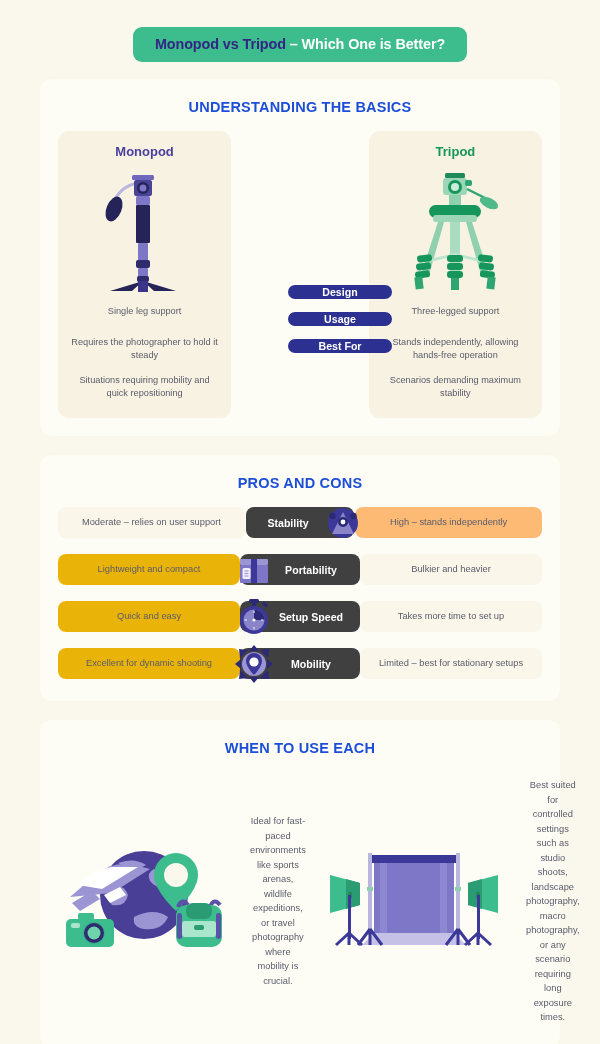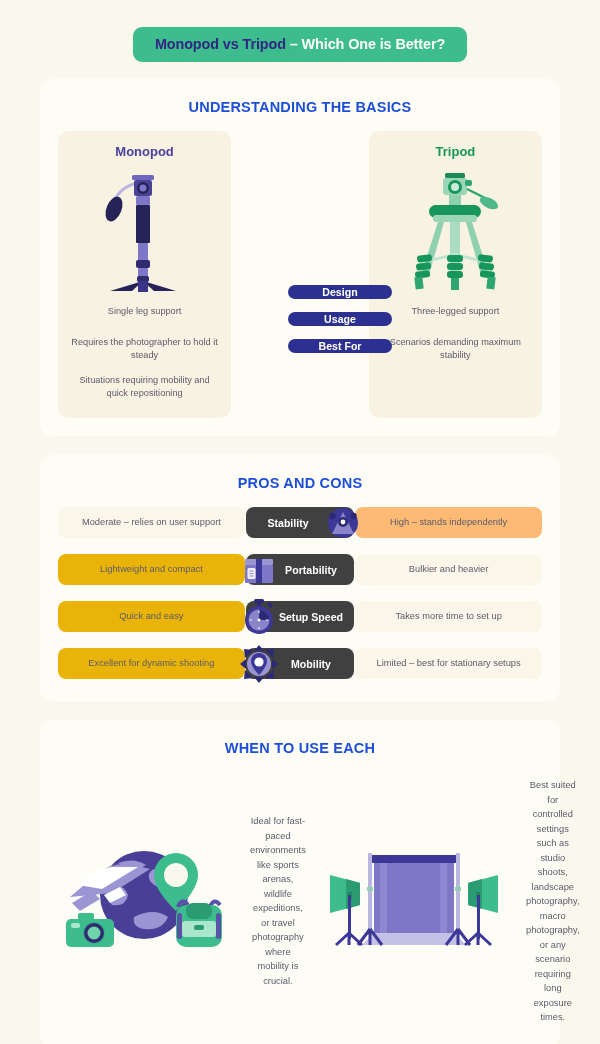--- a/index.html
+++ b/index.html
@@ -75,21 +75,21 @@
   .pc-right{width:202px;border-radius:8px;}
   .bg-cream{background:#FAF6E9;}
   .bg-lav{background:#eab308;}
   .bg-green{background:#fdba74;}
   .pc-mid{width:120px;display:flex;align-items:center;justify-content:center;position:relative;}
   .pc-pill{
     background:#404040;color:#fff;border-radius:8px;
     height:31px;display:flex;align-items:center;justify-content:center;
     font-size:10.6px;font-weight:bold;width:108px;box-sizing:border-box;
   }
-  .pc-pill.pad-l{padding-left:22px;width:108px;}
+  .pc-pill.pad-l{padding-left:22px;width:120px;}
   .pc-pill.pad-r{padding-right:24px;width:108px;}
   .pc-icon{position:absolute;width:40px;height:40px;display:flex;align-items:center;justify-content:center;}
   .pc-icon.right{right:-8px;}
   .pc-icon.left{left:-6px;}
 
   
   #sec-when{margin-top:19px;padding:20px 18px 22px 18px;}
   .when-cols{display:flex;margin-top:10px;}
   .wcol{width:266px;display:flex;flex-direction:row;align-items:center;}
   .wimg{height:110px;display:flex;align-items:center;justify-content:center;}
@@ -192,20 +192,21 @@
               <rect x="44" y="88" width="16" height="7" rx="3"></rect>
               <rect x="44" y="96" width="16" height="7" rx="3"></rect>
               <rect x="44" y="104" width="16" height="7" rx="3"></rect>
             </g>
             <rect x="48" y="111" width="8" height="12" fill="#2FA571"></rect>
             <rect x="12" y="110" width="8" height="12" transform="rotate(-7 16 116)" fill="#2FA571"></rect>
             <rect x="84" y="110" width="8" height="12" transform="rotate(7 88 116)" fill="#2FA571"></rect>
           </svg>
         </div>
         <div class="brow">Three-legged support</div>
+        <div class="brow r2">Stands independently, allowing hands-free operation</div>
         <div class="brow r2">Scenarios demanding maximum stability</div>
       </div>
 
       <div class="center-labels">
         <div class="clabel">Design</div>
         <div class="clabel">Usage</div>
         <div class="clabel">Best For</div>
       </div>
     </div>
   </div>

